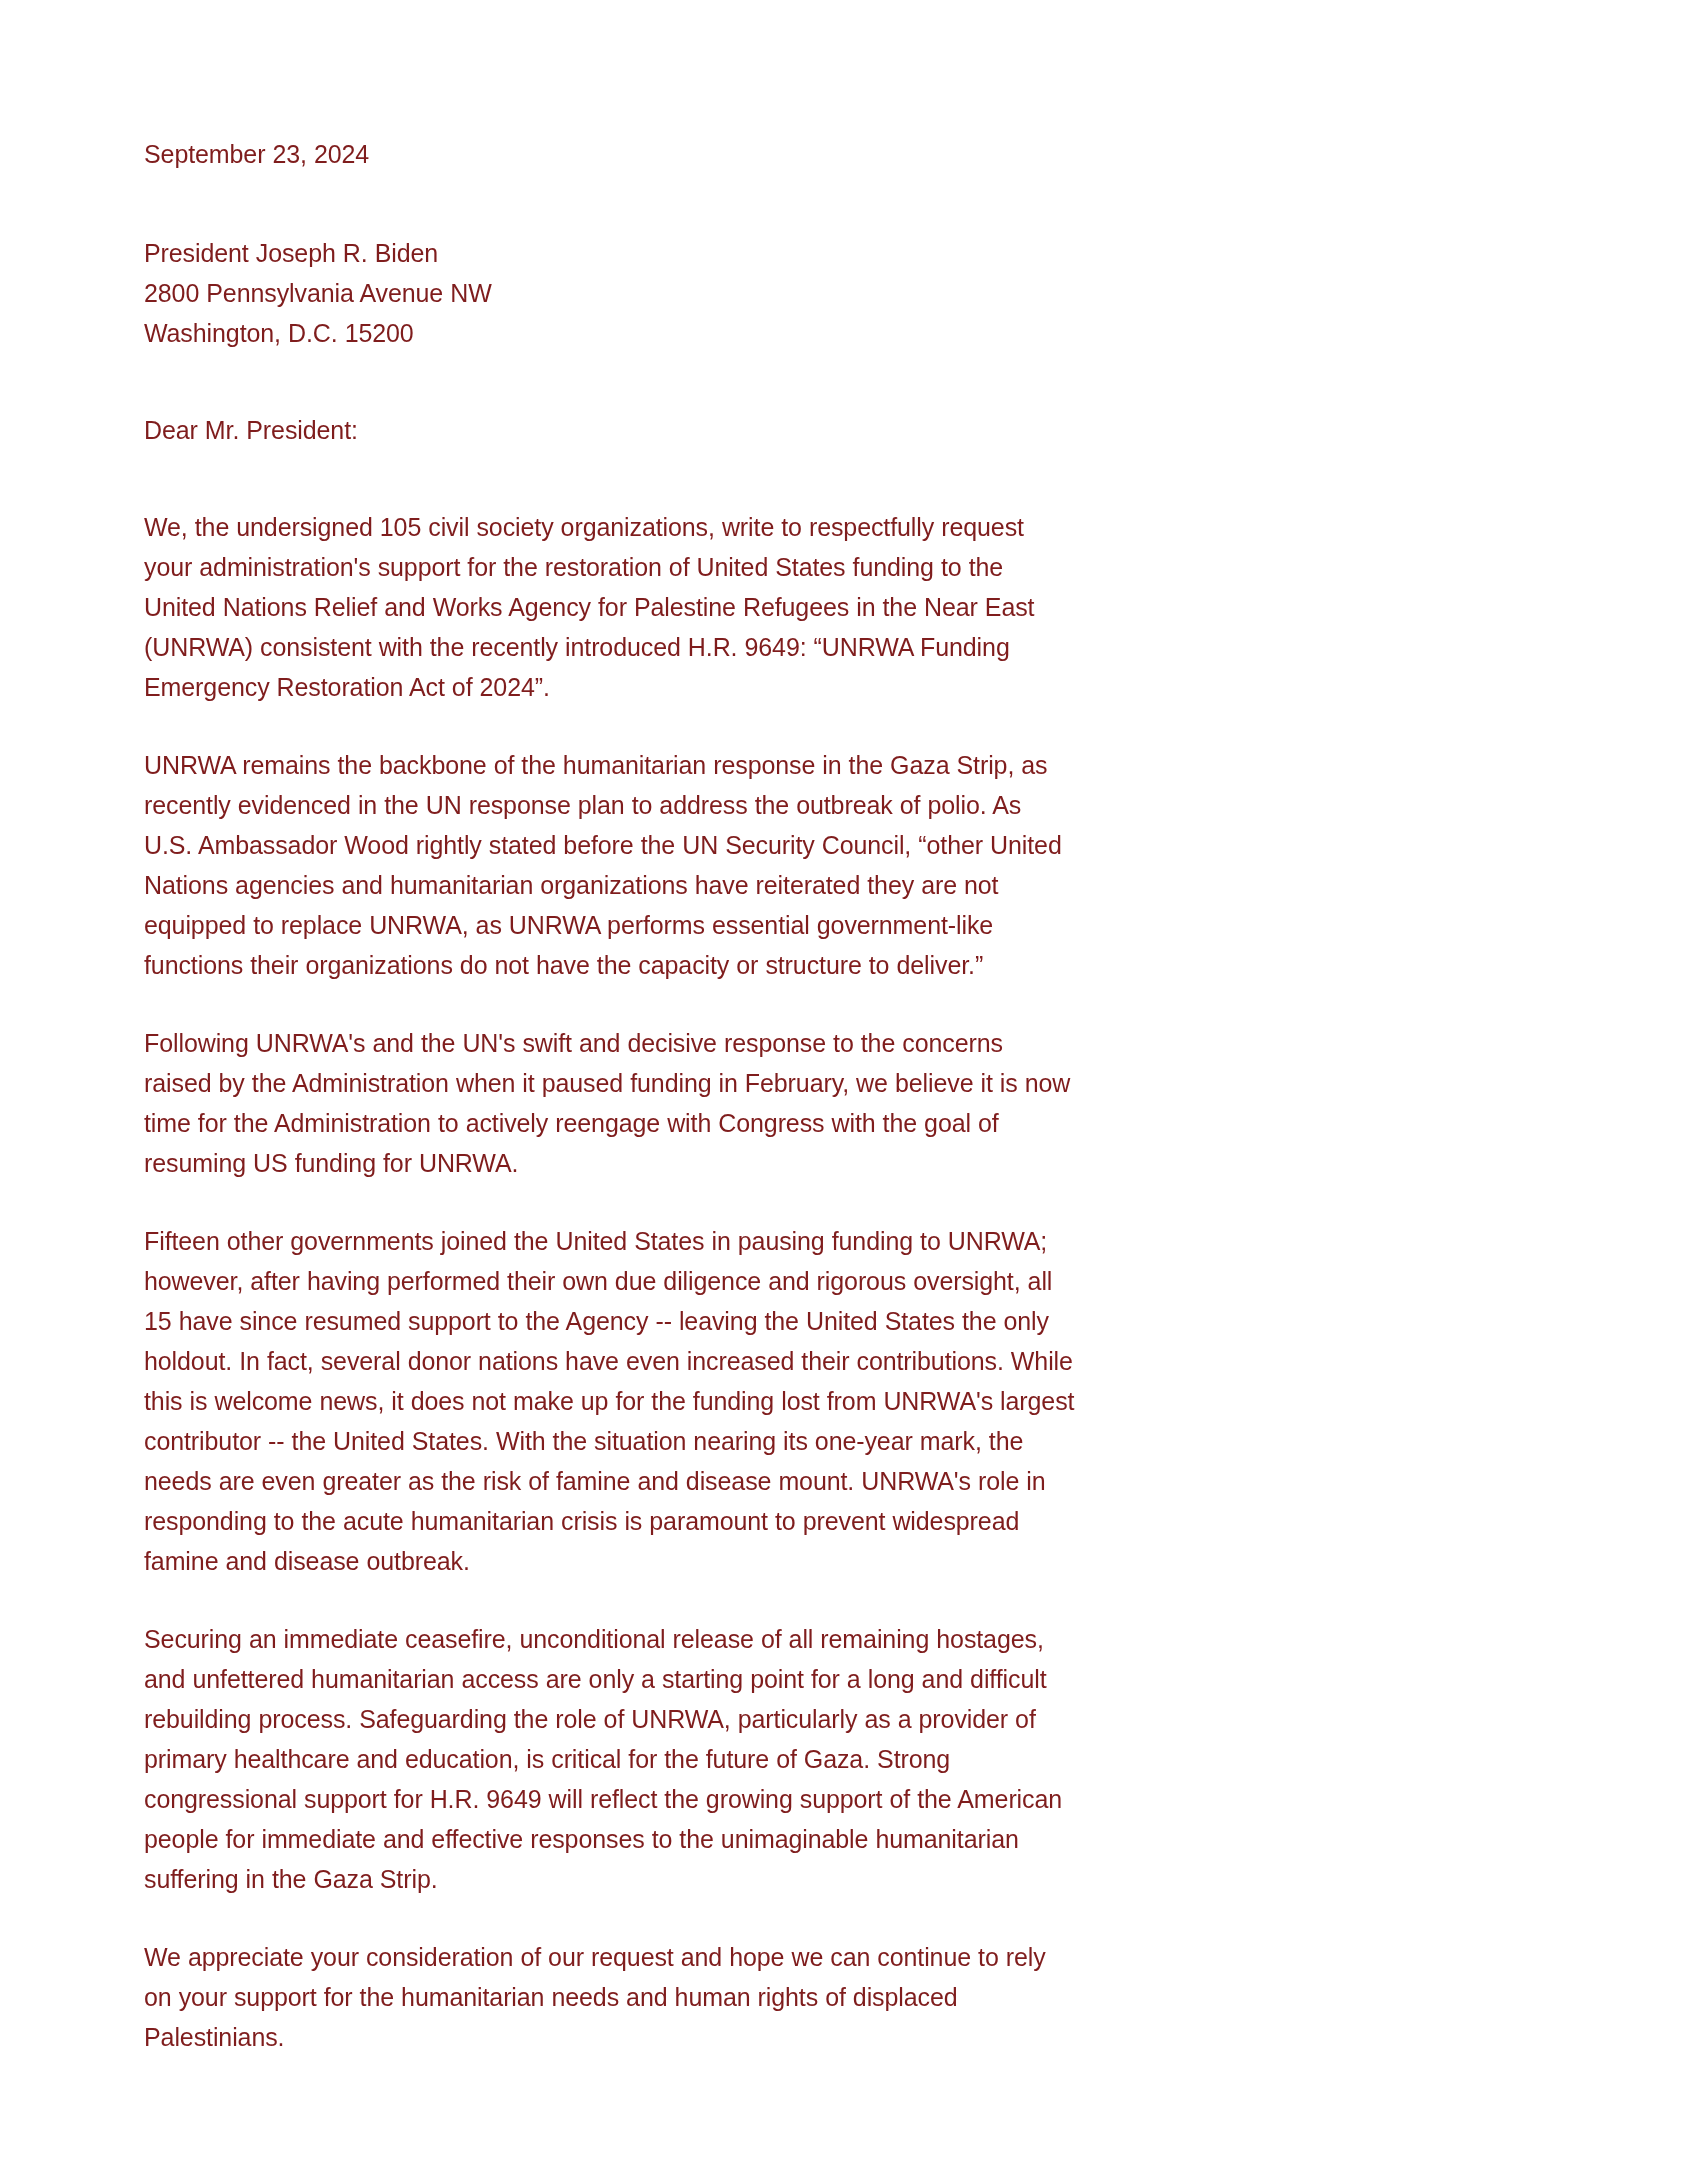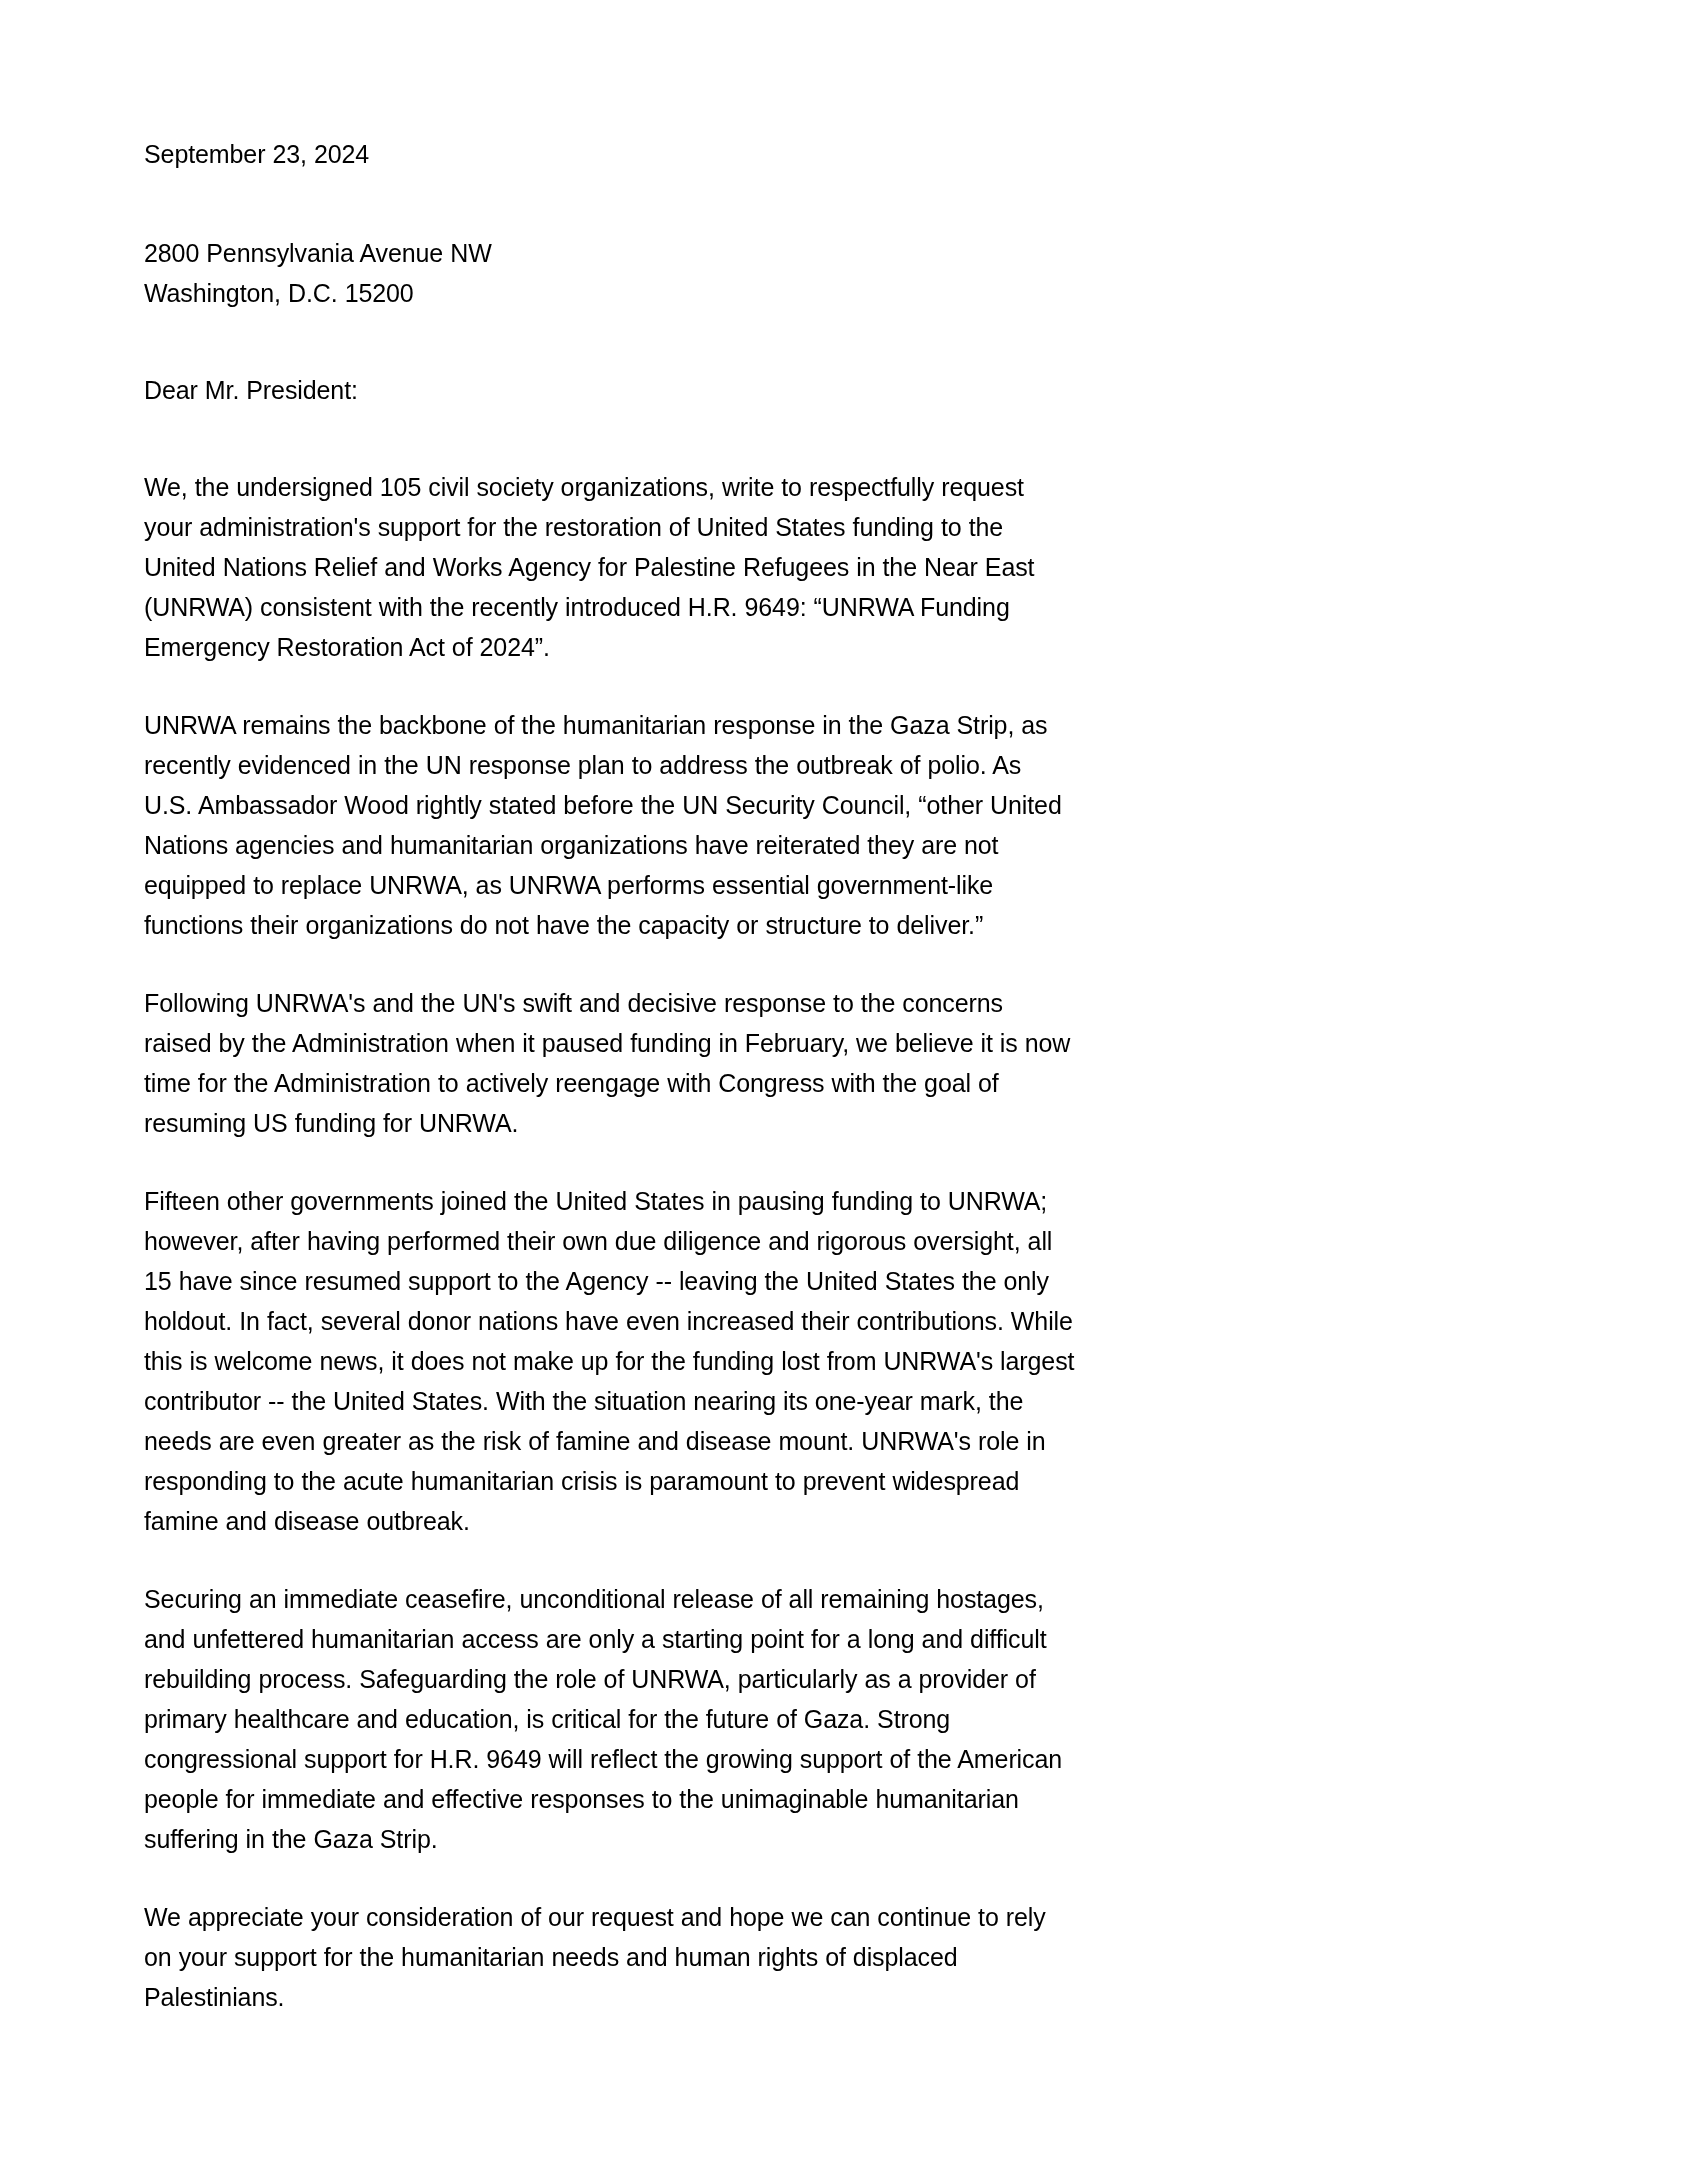--- a/index.html
+++ b/index.html
@@ -22,21 +22,21 @@
     top: 134px;
     width: 931px;
   }
   .letter-body,
   .letter-body * {
     font-family: "Liberation Sans Narrow", "Liberation Sans", "DejaVu Sans", sans-serif;
     font-stretch: condensed;
   }
   .line,
   .para {
-    color: #000000;
+    color: #7f1d1d;
     font-size: 25px;
     line-height: 40px;
     letter-spacing: -0.1px;
     text-align: left;
     white-space: pre-wrap;
     word-spacing: 0.2px;
   }
   .date-block {
     margin: 0 0 59px 0;
   }
@@ -58,20 +58,21 @@
 
 <div class="page">
 
   <div class="letter-body">
 
     <div class="date-block">
       <div class="line">September 23, 2024</div>
     </div>
 
     <div class="address-block">
+      <div class="line">President Joseph R. Biden</div>
       <div class="line">2800 Pennsylvania Avenue NW</div>
       <div class="line">Washington, D.C. 15200</div>
     </div>
 
     <div class="salutation-block">
       <div class="line">Dear Mr. President:</div>
     </div>
 
     <div class="body-paragraphs">
       <p class="para">We, the undersigned 105 civil society organizations, write to respectfully request your administration's support for the restoration of United States funding to the United Nations Relief and Works Agency for Palestine Refugees in the Near East (UNRWA) consistent with the recently introduced H.R. 9649: “UNRWA Funding Emergency Restoration Act of 2024”.</p>

